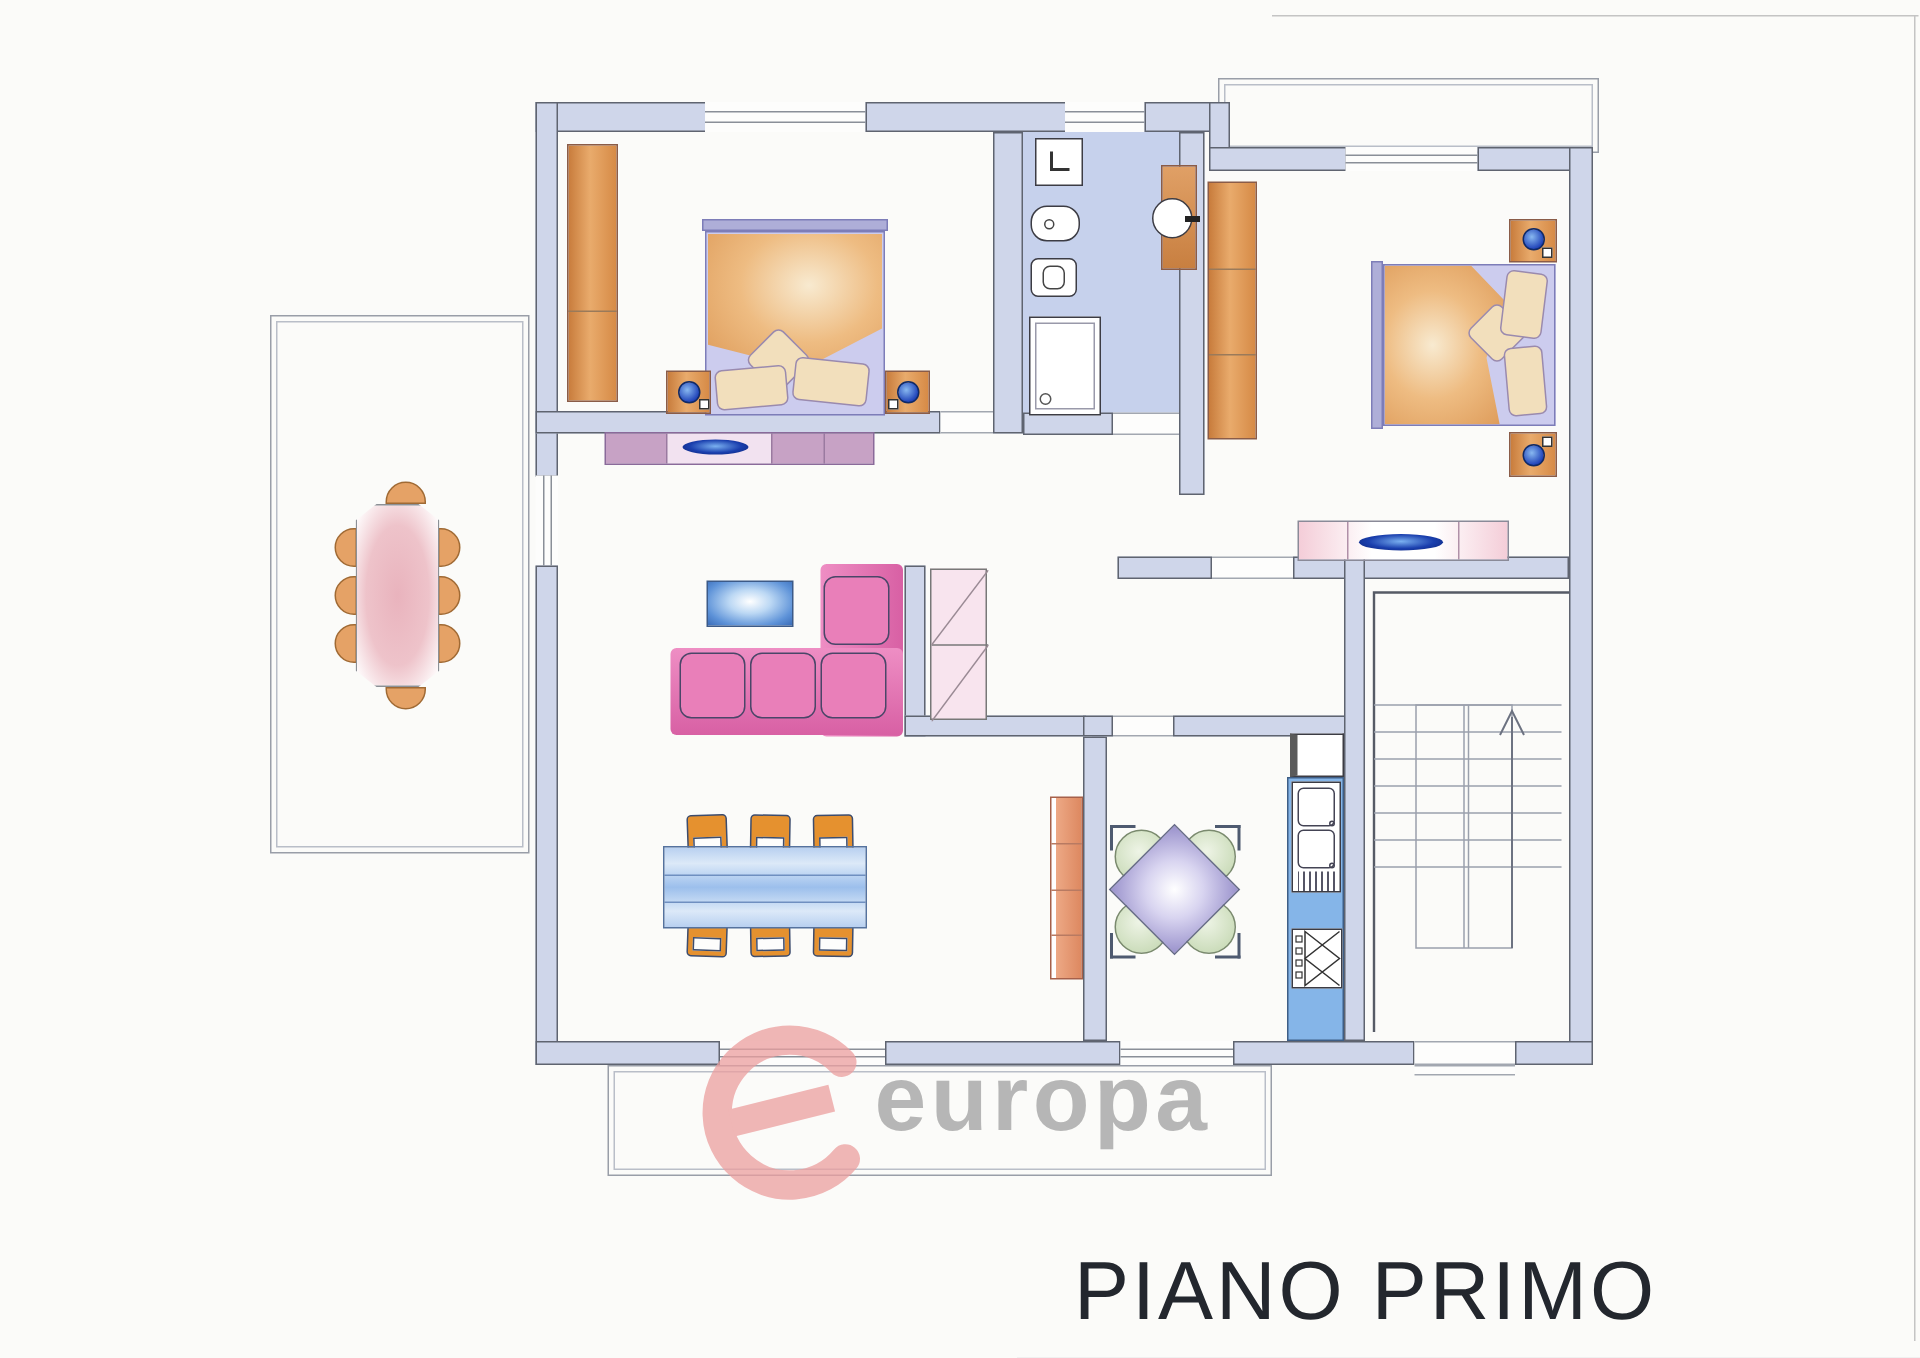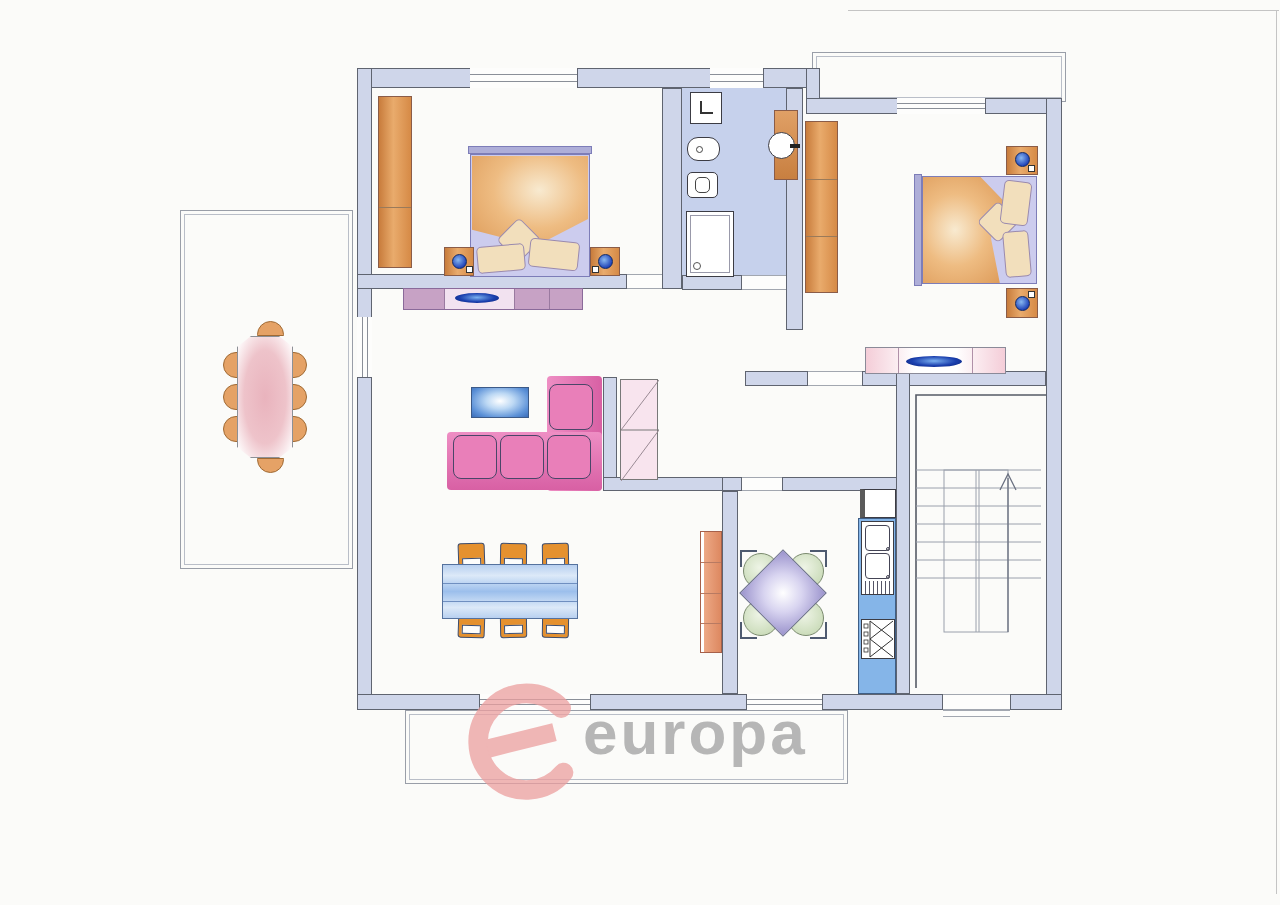--- a/index.html
+++ b/index.html
@@ -269,14 +269,15 @@
       <rect x="2" y="28" width="4" height="4" fill="none" stroke="#333" stroke-width="0.8"></rect>
     </svg>
   </div>
 
   <svg class="abs" style="left:437px;top:676px;opacity:.75;color:var(--logo-red);" width="168" height="138" viewBox="0 0 120 120">
     <path d="M95 28 A42 42 0 1 0 97 84" fill="none" stroke="currentColor" stroke-width="17" stroke-linecap="round"></path>
     <rect x="30" y="48" width="60" height="16" fill="currentColor" transform="rotate(-14 60 56)"></rect>
   </svg>
   <div class="logo-word" style="left:583px;top:702px;">europa</div>
 
+  <div class="floor-title" style="left:716px;top:833px;">PIANO PRIMO</div>
 
 </div>
 
 </body></html>

